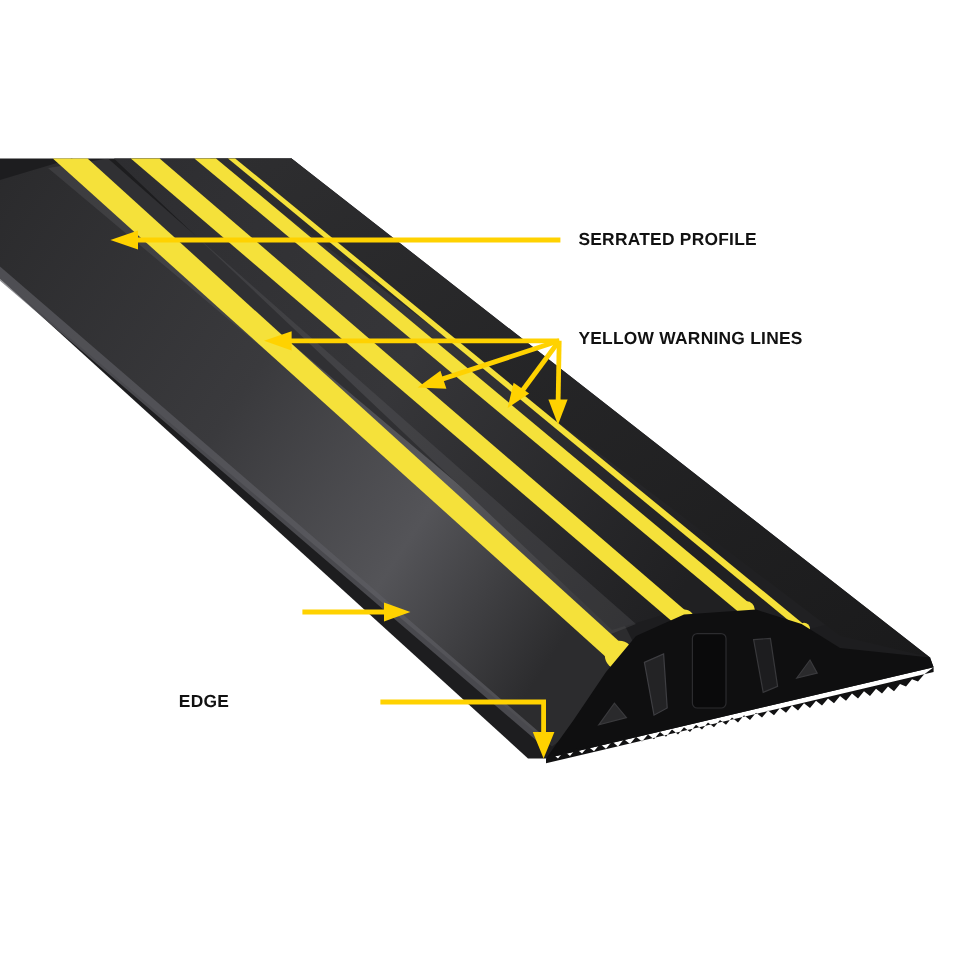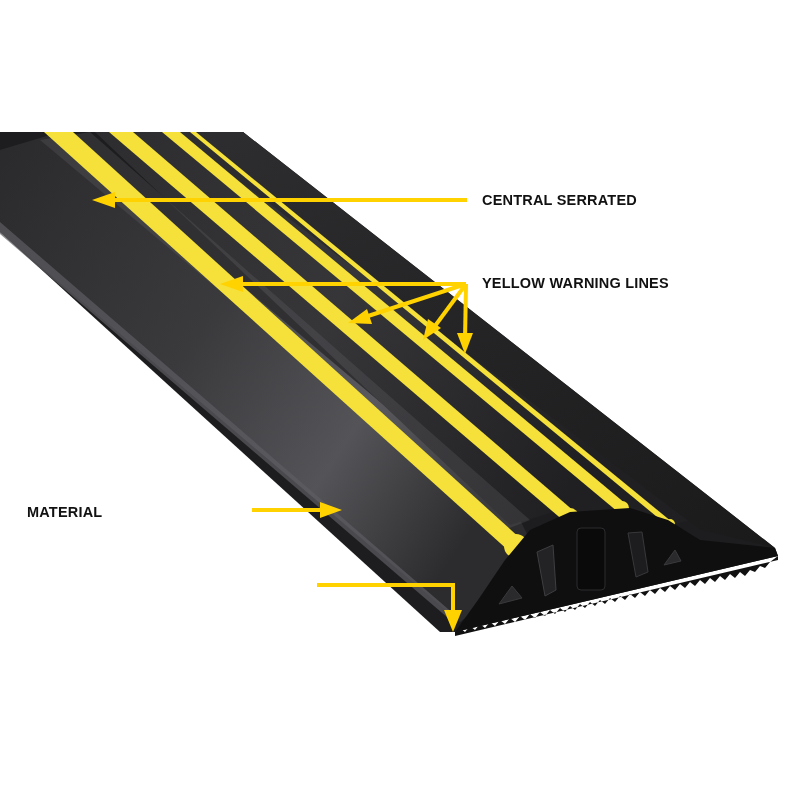--- a/index.html
+++ b/index.html
@@ -102,25 +102,25 @@
     </g>
 
     <g>
       <polyline points="317,585 453,585 453,615" fill="none" stroke-width="4"></polyline>
       <path d="M453,632 L444,610 L462,610 Z" stroke="none"></path>
     </g>
   </g>
 </svg>
 
 <div class="label" style="left:482px; top:190px;">
-  <span>CENTRAL SERRATED</span>
+  <span>SERRATED PROFILE</span>
 </div>
 
 <div class="label" style="left:482px; top:273px;">
   <span>YELLOW WARNING LINES</span>
 </div>
 
 <div class="label" style="left:27px; top:502px;">
-  <span>MATERIAL</span>
 </div>
 
 <div class="label" style="left:149px; top:575px;">
+  <span>EDGE</span>
 </div>
 
 </body></html>

